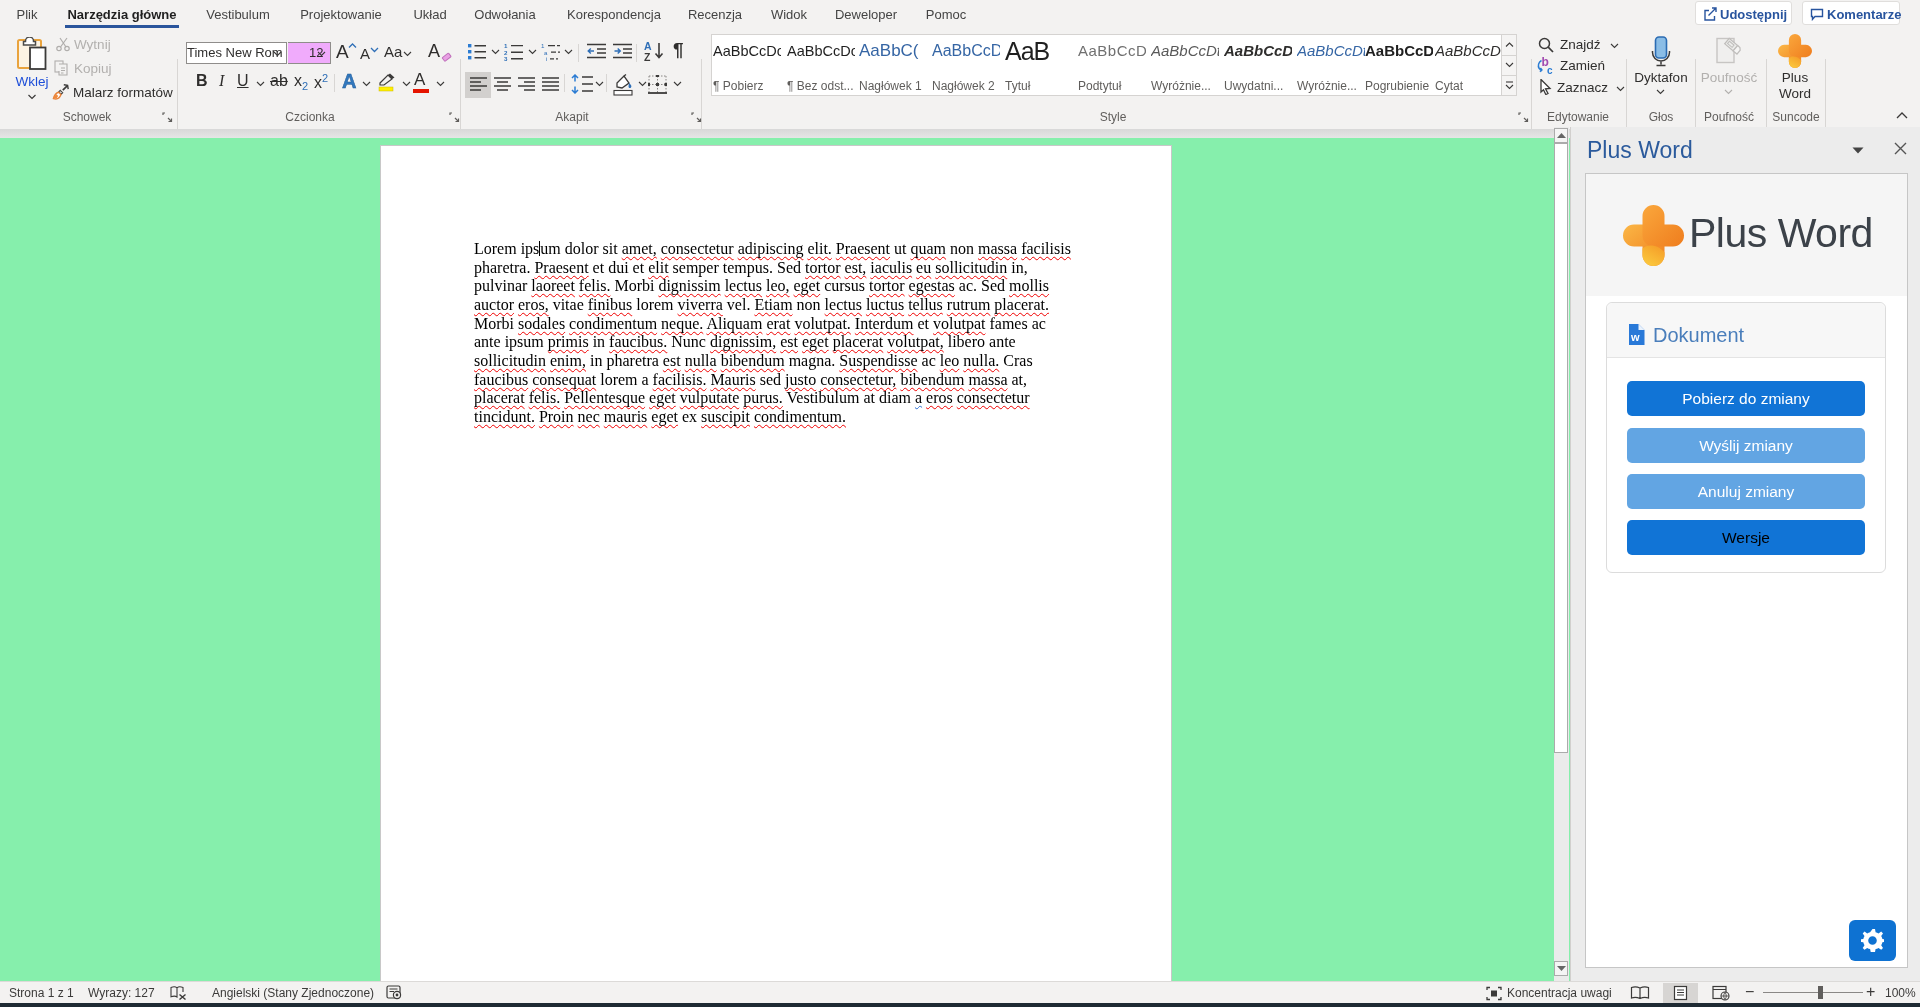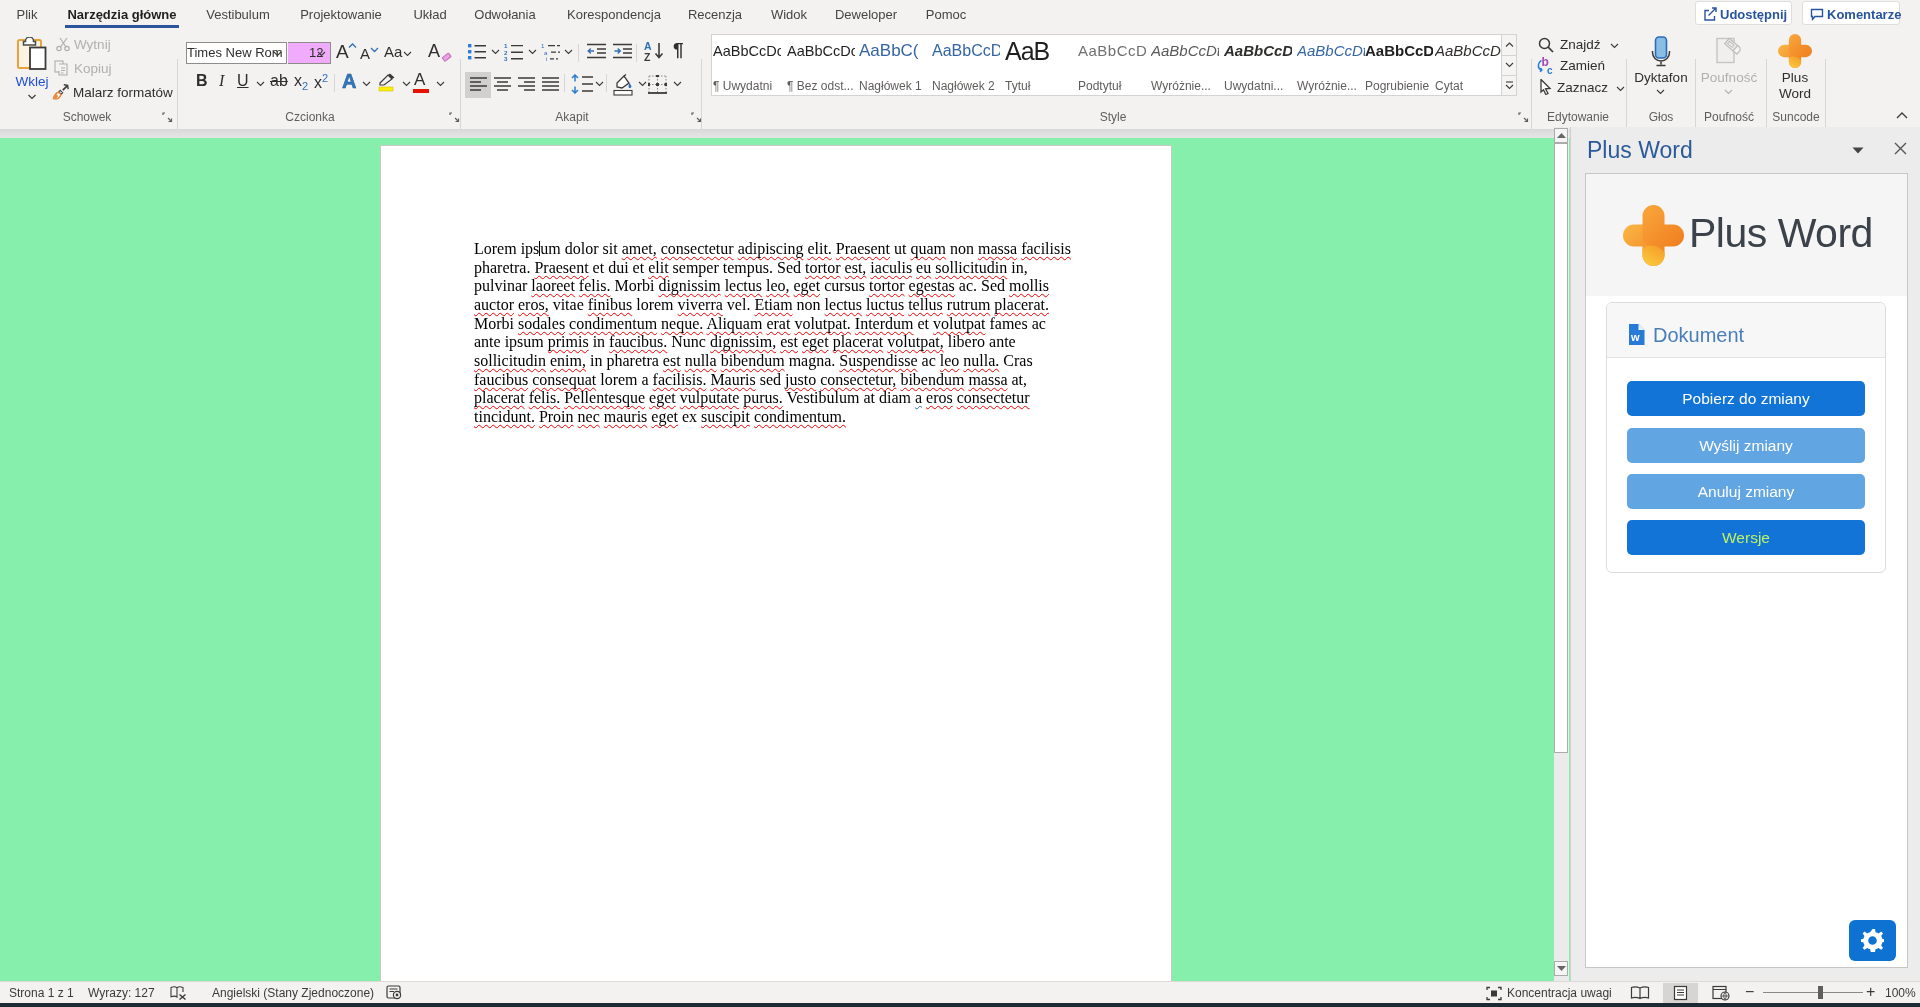--- a/index.html
+++ b/index.html
@@ -272,21 +272,21 @@
       </g>
   </svg>
   <svg class="abs" style="left:673px;top:53px" width="9" height="6" viewBox="0 0 9 6">
       <path d="M1 1 L4.5 4.5 L8 1" stroke="#3b3a39" stroke-width="1.1" fill="none"></path>
     </svg>
   <div class="grplabel" style="left:572px">Akapit</div>
 
   <div class="abs" style="left:711px;top:6px;width:806px;height:62px;background:#fff;border:1px solid #d5d3d1"></div>
   <div class="sitem" style="left:713px">
       <div class="sprev" style="font-size:14.5px;color:#1f1f1f">AaBbCcDc</div>
-      <div class="slab">¶ Uwydatni</div>
+      <div class="slab">¶ Pobierz</div>
     </div>
   <div class="sitem" style="left:787px">
       <div class="sprev" style="font-size:14.5px;color:#1f1f1f">AaBbCcDc</div>
       <div class="slab">¶ Bez odst...</div>
     </div>
   <div class="sitem" style="left:859px">
       <div class="sprev" style="font-size:17px;color:#3565a4">AaBbC⁣(</div>
       <div class="slab">Nagłówek 1</div>
     </div>
   <div class="sitem" style="left:932px">
@@ -481,21 +481,21 @@
       <div class="abs" style="left:0;top:0;width:278px;height:55px;background:#f7f7f7;border-bottom:1px solid #e4e4e4;border-radius:6px 6px 0 0"></div>
       <svg class="abs" style="left:22px;top:21px" width="16" height="21" viewBox="0 0 16 21">
         <path d="M0 0 H9.5 L15.5 6 V21 H0 Z" fill="#2979d8"></path>
         <path d="M9.5 0 L15.5 6 H9.5 Z" fill="#eaf2fc"></path>
         <text x="2" y="17" font-family="Liberation Sans" font-size="11" font-weight="bold" fill="#fff">w</text>
       </svg>
       <div class="abs" style="left:46px;top:21px;font-size:20px;color:#4a7ebb">Dokument</div>
       <div class="abs" style="left:20px;top:78px;width:238px;height:35px;background:#1174d6;border-radius:5px;color:#fff;font-size:15.5px;text-align:center;line-height:35px">Pobierz do zmiany</div>
       <div class="abs" style="left:20px;top:125px;width:238px;height:35px;background:#62a5e3;border-radius:5px;color:#fff;font-size:15.5px;text-align:center;line-height:35px">Wyślij zmiany</div>
       <div class="abs" style="left:20px;top:171px;width:238px;height:35px;background:#62a5e3;border-radius:5px;color:#fff;font-size:15.5px;text-align:center;line-height:35px">Anuluj zmiany</div>
-      <div class="abs" style="left:20px;top:217px;width:238px;height:35px;background:#1174d6;border-radius:5px;color:#bef264;font-size:15.5px;text-align:center;line-height:35px">Wersje</div>
+      <div class="abs" style="left:20px;top:217px;width:238px;height:35px;background:#1174d6;border-radius:5px;color:#000000;font-size:15.5px;text-align:center;line-height:35px">Wersje</div>
     </div>
     <div id="gear" class="abs" style="left:263px;top:746px;width:47px;height:41px;background:#0e72d2;border-radius:6px">
       <svg class="abs" style="left:12px;top:9px" width="23" height="23" viewBox="0 0 23 23">
         <path fill="#fff" d="M11.5 0 L14 0 L14.6 3.2 A8.6 8.6 0 0 1 17.5 4.4 L20.2 2.6 L22 4.4 L20.2 7.1 A8.6 8.6 0 0 1 21.4 10 L23 10.3 V13 L21.4 13.3 A8.6 8.6 0 0 1 20.2 16.2 L22 18.9 L20.2 20.7 L17.5 18.9 A8.6 8.6 0 0 1 14.6 20.1 L14 23 H9.7 L9.1 20.1 A8.6 8.6 0 0 1 6.2 18.9 L3.5 20.7 L1.7 18.9 L3.5 16.2 A8.6 8.6 0 0 1 2.3 13.3 L0 13 V10.3 L2.3 10 A8.6 8.6 0 0 1 3.5 7.1 L1.7 4.4 L3.5 2.6 L6.2 4.4 A8.6 8.6 0 0 1 9.1 3.2 Z M11.5 7.2 A4.3 4.3 0 1 0 11.5 15.8 A4.3 4.3 0 1 0 11.5 7.2 Z"></path>
       </svg>
     </div>
   </div>
 </div>
 
 <div id="status" class="abs" style="left:0;top:981px;width:1920px;height:22px;background:#f3f2f1;border-top:1px solid #dcdad8;font-size:12px;color:#3b3a39">

